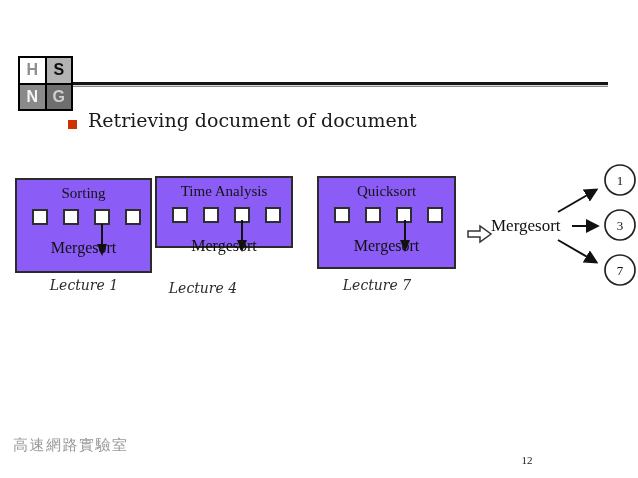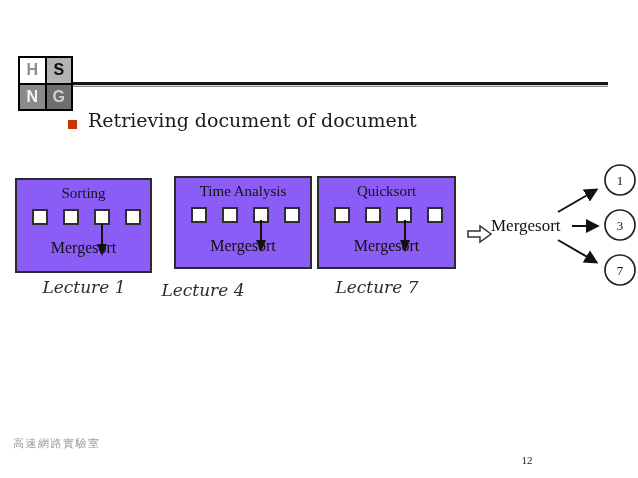--- a/index.html
+++ b/index.html
@@ -31,31 +31,31 @@
   .lec-box{position:absolute;background:#8b5cf6;border:2px solid #2b2b2b;box-sizing:border-box;
          font-family:"Liberation Serif",serif;}
   .lec-title{position:absolute;top:5px;left:0;width:100%;text-align:center;
          font-size:15px;color:#141414;white-space:nowrap;}
   .chk{position:absolute;top:29px;width:12px;height:12px;border:2px solid #2e2e2e;background:#fff;}
   .chk.p1{left:15px}.chk.p2{left:46px}.chk.p3{left:77px}.chk.p4{left:108px}
   .lec-merge{position:absolute;top:59px;left:0;width:100%;text-align:center;
          font-size:16px;color:#111;}
   .lec-arrow{position:absolute;left:0;top:0;pointer-events:none;}
   .lec-label{position:absolute;transform:translateX(-50%);font-family:"DejaVu Serif",serif;
-         font-style:italic;font-size:17px;color:#2b2b2b;white-space:nowrap;}
+         font-style:italic;font-size:14px;color:#2b2b2b;white-space:nowrap;}
 
   
   .merge-main{position:absolute;left:491px;top:216px;font-family:"Liberation Serif",serif;
          font-size:17px;color:#111;white-space:nowrap;}
   .block-arrow{position:absolute;left:466px;top:223px;}
   .result-svg{position:absolute;left:556px;top:150px;}
   .result-svg text{font-family:"Liberation Serif",serif;font-size:13px;fill:#111;}
 
   
-  .footer-cjk{position:absolute;left:13px;top:436px;font-size:11px;color:#999999;letter-spacing:1.5px;}
+  .footer-cjk{position:absolute;left:13px;top:436px;font-size:15px;color:#999999;letter-spacing:1.5px;}
   .footer-lab{position:absolute;left:13px;top:453px;font-size:10.5px;font-style:italic;
          font-weight:bold;color:#4d4d4d;white-space:nowrap;}
   .footer-lab .w{margin-right:4px;}
   .footer-lab .ini{color:#cc4400;}
   .page-num{position:absolute;left:505px;top:454px;width:22px;text-align:center;
          font-family:"Liberation Serif",serif;font-size:11px;color:#222;margin-left:11px;}
 </style>
 </head>
 <body>
 
@@ -80,21 +80,21 @@
     <div class="chk p3"></div>
     <div class="chk p4"></div>
     <svg class="lec-arrow" width="137" height="95">
       <line x1="85" y1="44" x2="85" y2="66" stroke="#111" stroke-width="2"></line>
       <polygon points="85,76 80,64 90,64" fill="#111"></polygon>
     </svg>
     <div class="lec-merge">Mergesort</div>
   </div>
   <div class="lec-label" style="left:84px;top:277px">Lecture 1</div>
 
-  <div class="lec-box" style="left:174px;top:176px;width:138px;height:93px">
+  <div class="lec-box" style="left:155px;top:176px;width:138px;height:72px">
     <div class="lec-title">Time Analysis</div>
     <div class="chk p1"></div>
     <div class="chk p2"></div>
     <div class="chk p3"></div>
     <div class="chk p4"></div>
     <svg class="lec-arrow" width="138" height="93">
       <line x1="85" y1="42" x2="85" y2="64" stroke="#111" stroke-width="2"></line>
       <polygon points="85,74 80,62 90,62" fill="#111"></polygon>
     </svg>
     <div class="lec-merge">Mergesort</div>

